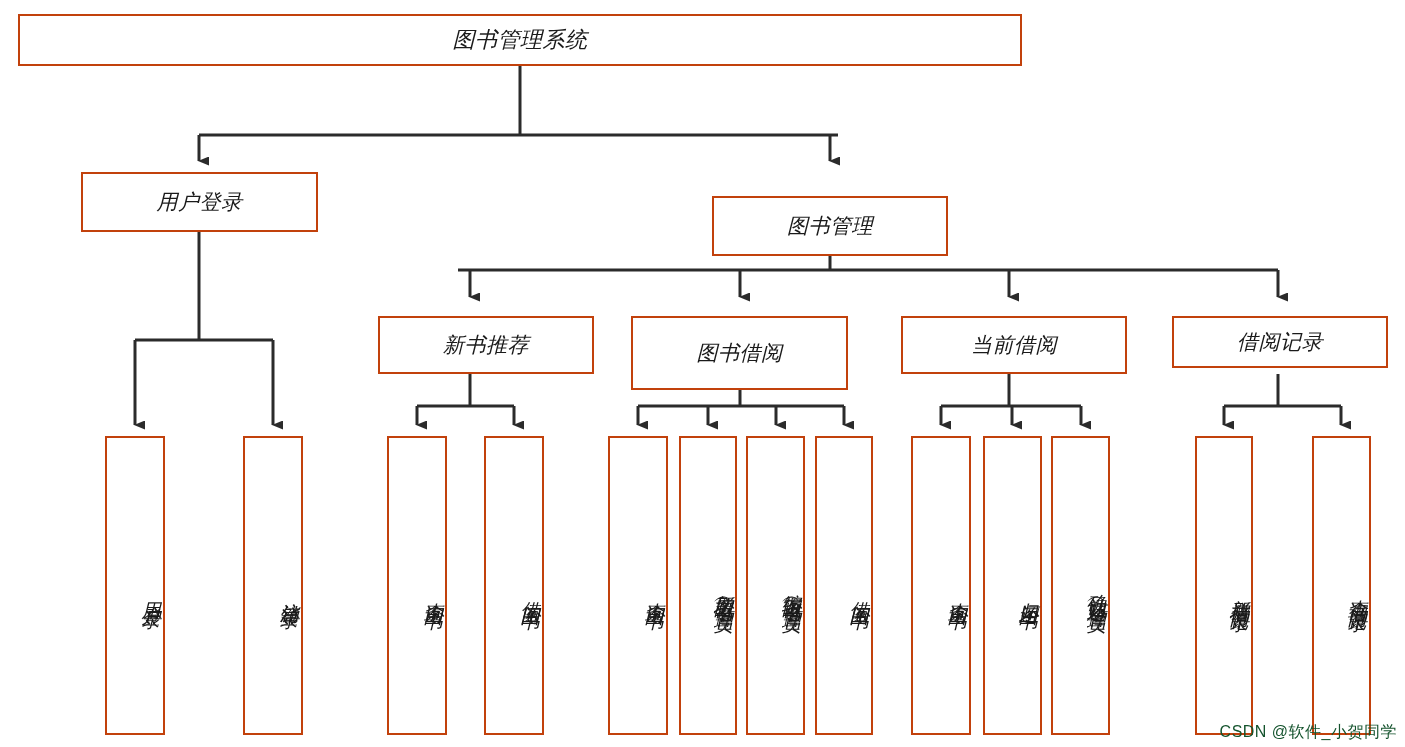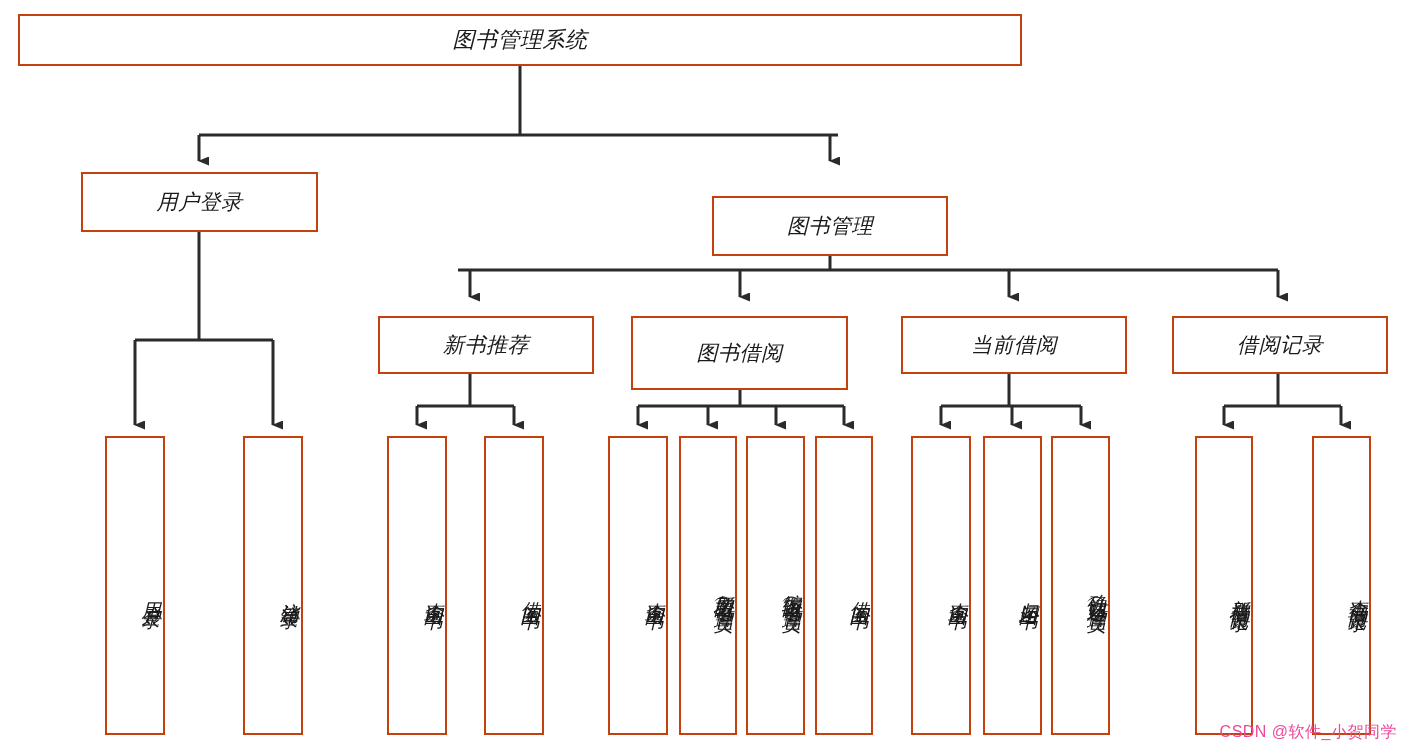--- a/index.html
+++ b/index.html
@@ -52,21 +52,21 @@
     top: 0;
     width: 1405px;
     height: 747px;
     pointer-events: none;
   }
   .watermark {
     position: absolute;
     right: 8px;
     bottom: 4px;
     font-size: 16px;
-    color: #ec4899;
+    color: #14532d;
     letter-spacing: 0.5px;
     white-space: nowrap;
   }
 </style>
 </head>
 <body>
 
 <div id="canvas">
 
   <svg class="edge-svg" viewBox="0 0 1405 747">
@@ -120,21 +120,21 @@
   </svg>
 
   <div class="node horiz root" style="left:18px; top:14px; width:1004px; height:52px;">图书管理系统</div>
 
   <div class="node horiz" style="left:81px; top:172px; width:237px; height:60px;">用户登录</div>
   <div class="node horiz" style="left:712px; top:172px; width:236px; height:60px;margin-top:24px;">图书管理</div>
 
   <div class="node horiz" style="left:362px; top:316px; width:216px; height:58px;margin-left:16px;">新书推荐</div>
   <div class="node horiz" style="left:631px; top:316px; width:217px; height:74px;">图书借阅</div>
   <div class="node horiz" style="left:901px; top:316px; width:226px; height:58px;">当前借阅</div>
-  <div class="node horiz" style="left:1172px; top:316px; width:216px; height:58px;">借阅记录</div>
+  <div class="node horiz" style="left:1172px; top:316px; width:216px; height:52px;">借阅记录</div>
 
   <div class="node vert" style="left:105px; top:436px; width:60px; height:299px;">用户登录</div>
   <div class="node vert" style="left:243px; top:436px; width:60px; height:299px;">注销登录</div>
 
   <div class="node vert" style="left:387px; top:436px; width:60px; height:299px;">查询图书</div>
   <div class="node vert" style="left:484px; top:436px; width:60px; height:299px;">借阅图书</div>
 
   <div class="node vert" style="left:608px; top:436px; width:60px; height:299px;">查询图书</div>
   <div class="node vert" style="left:679px; top:436px; width:58px; height:299px;">新增图书（管理员）</div>
   <div class="node vert" style="left:746px; top:436px; width:59px; height:299px;">编辑图书（管理员）</div>

